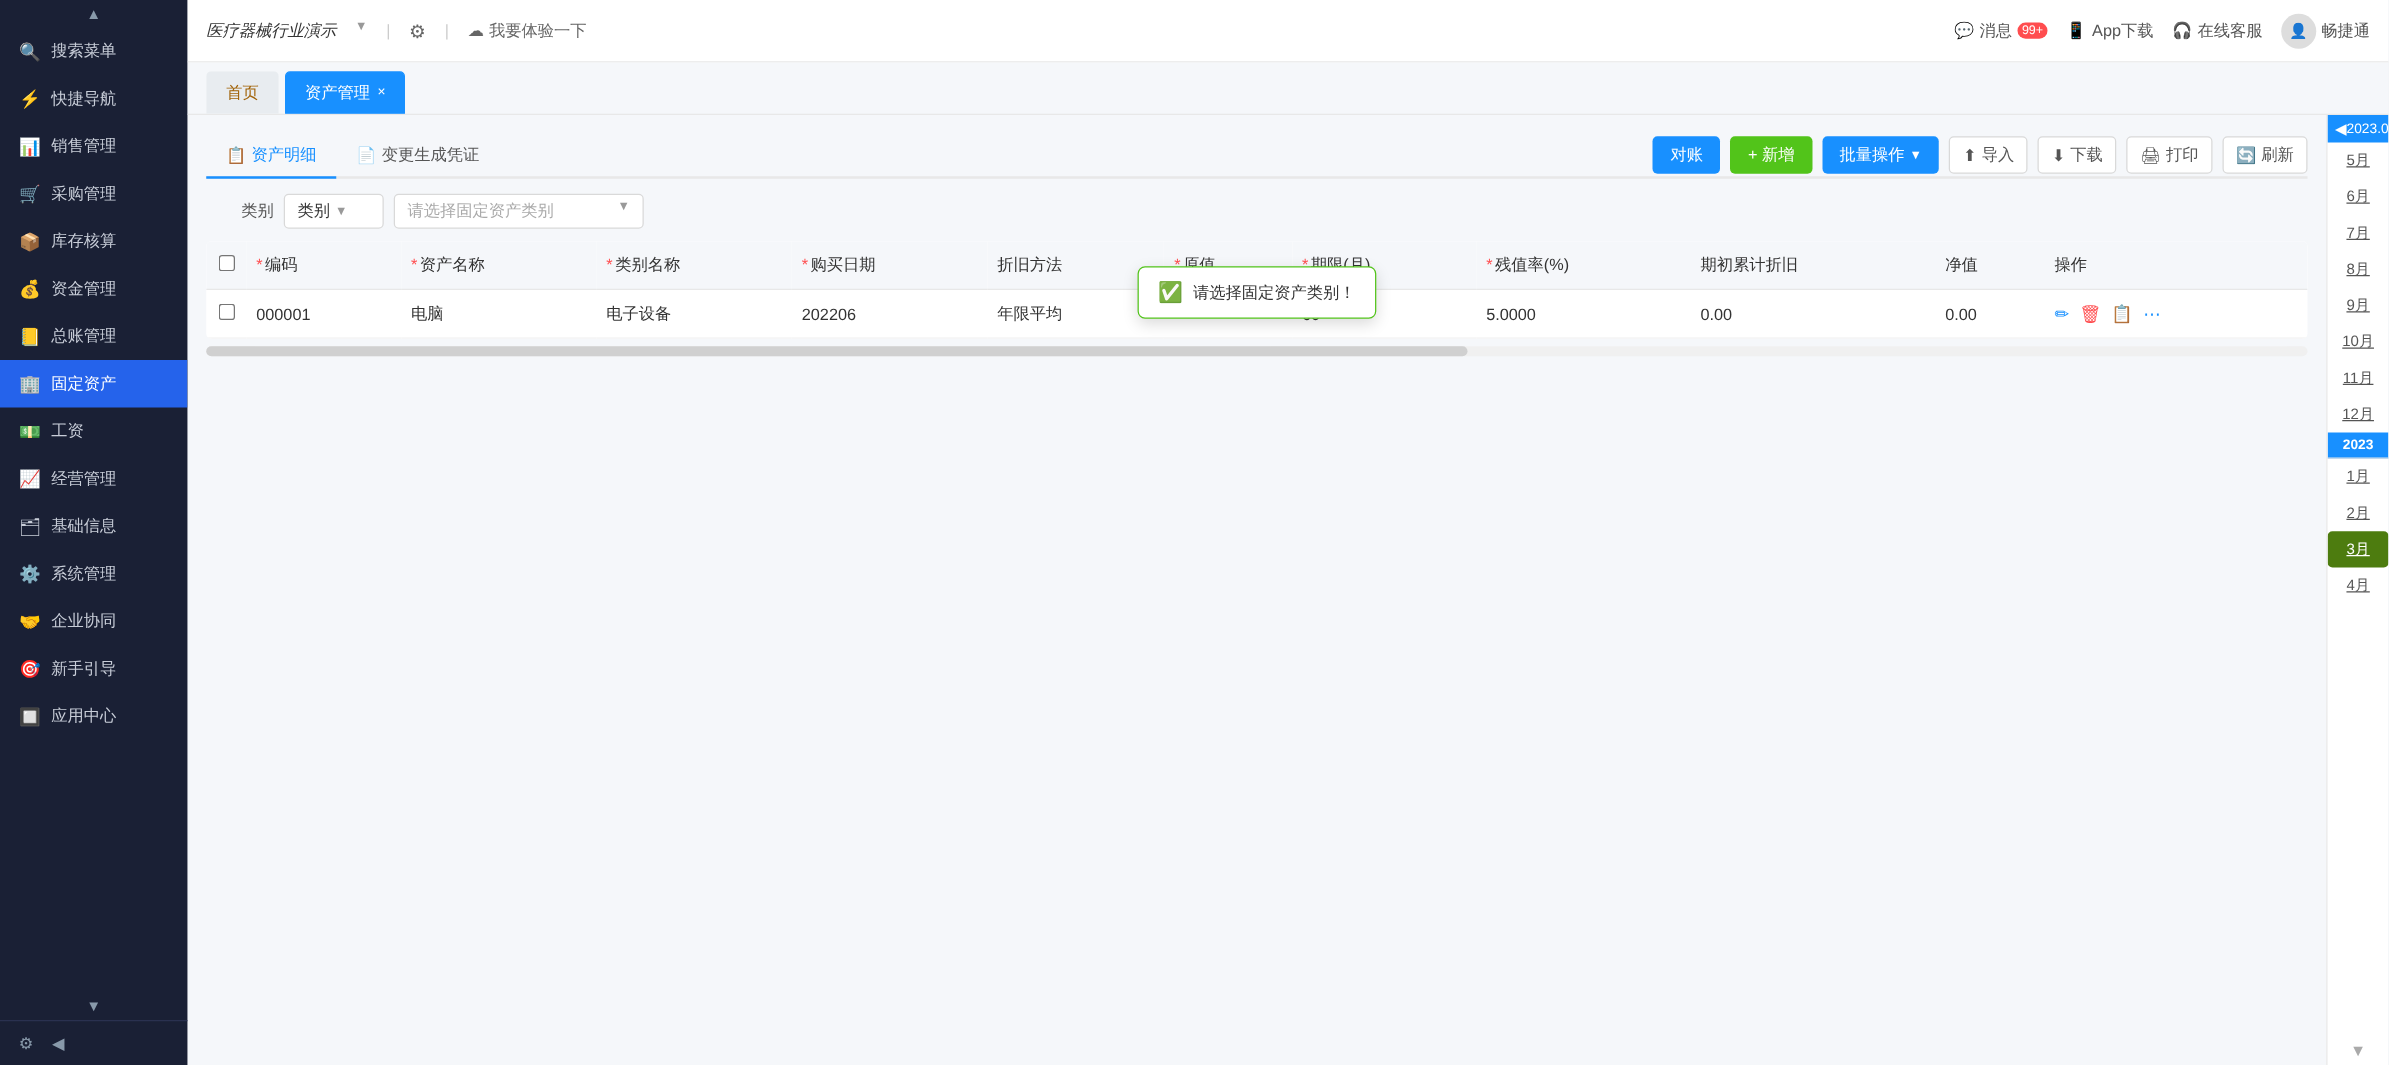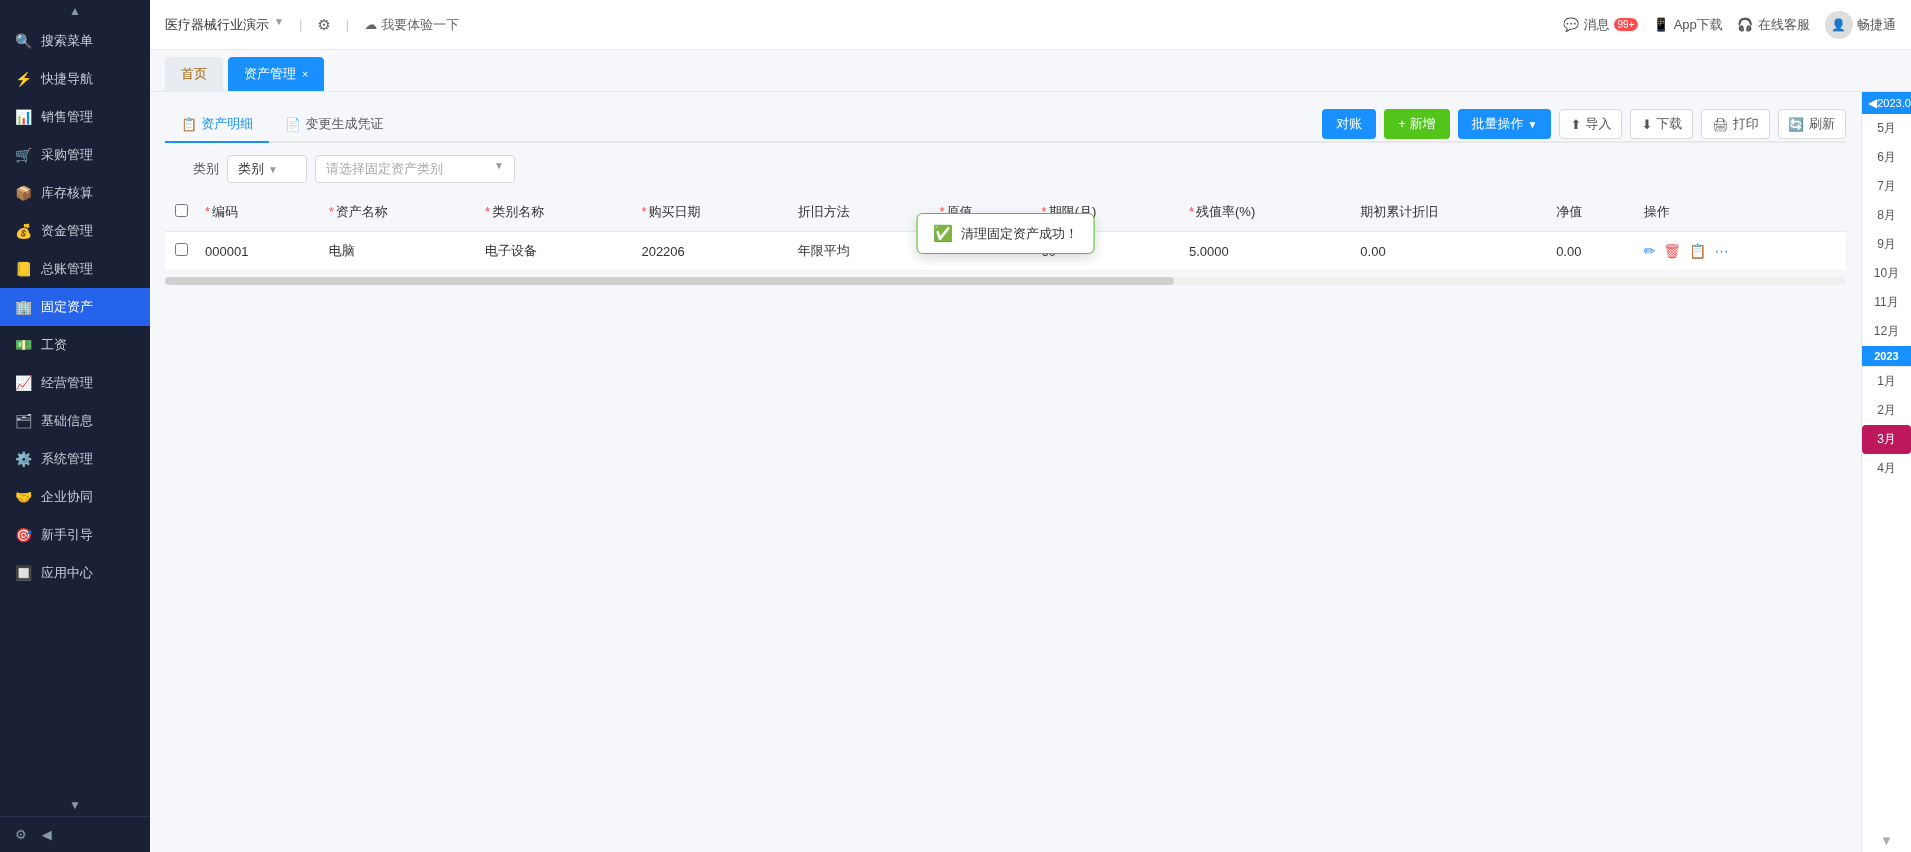--- a/index.html
+++ b/index.html
@@ -62,22 +62,22 @@
     .topbar {
       height: 50px;
       background: #fff;
       display: flex;
       align-items: center;
       padding: 0 15px;
       border-bottom: 1px solid #e8e8e8;
       gap: 10px;
     }
     .topbar-company {
-      display: flex; align-items: flex-start; gap: 5px;
-      font-size: 13px; color: #333; cursor: pointer;
+      display: flex; align-items: flex-start; gap: 15px;
+      font-size: 13px; color: #333; cursor: pointer; font-style: italic;
     }
     .topbar-sep { color: #ccc; margin: 0 5px; }
     .topbar-gear { color: #666; cursor: pointer; font-size: 15px; }
     .topbar-experience {
       display: flex; align-items: center; gap: 4px;
       color: #666; font-size: 13px; cursor: pointer;
     }
     .topbar-right {
       margin-left: auto;
       display: flex; align-items: center; gap: 15px;
@@ -238,24 +238,24 @@
       flex: 1; overflow-y: auto; width: 100%;
     }
     .cal-year {
       text-align: center; font-size: 11px; color: #666;
       padding: 4px 2px; background: #f5f7fa;
       border-bottom: 1px solid #e8e8e8;
     }
     .cal-month {
       display: flex; align-items: center; justify-content: center;
       padding: 6px 2px; font-size: 12px; color: #555;
-      cursor: pointer; width: 100%;
+      cursor: pointer; width: 100%; text-decoration: underline;
     }
     .cal-month.active {
-      background: #be185d; color: #fff; border-radius: 4px;
+      background: #4d7c0f; color: #fff; border-radius: 4px;
     }
     .cal-down-btn {
       width: 100%; display: flex; justify-content: center;
       padding: 4px 0; cursor: pointer; color: #aaa;
     }
 
     
     .success-toast {
       position: absolute;
       background: #fff;
@@ -451,21 +451,21 @@
         <div class="filter-input">
           <span>请选择固定资产类别</span>
           <span style="margin-left:auto;font-size:10px;color:#999;">▼</span>
         </div>
       </div>
 
       <div class="table-wrap" style="position:relative;">
 
         <div class="success-toast" style="top: 20px; left: 50%; transform: translateX(-50%);">
           <span class="success-icon">✅</span>
-          <span>清理固定资产成功！</span>
+          <span>请选择固定资产类别！</span>
         </div>
 
         <table>
           <thead>
             <tr>
               <th class="checkbox-cell">
                 <input type="checkbox" style="">
               </th>
               <th><span class="required">*</span>编码</th>
               <th><span class="required">*</span>资产名称</th>

